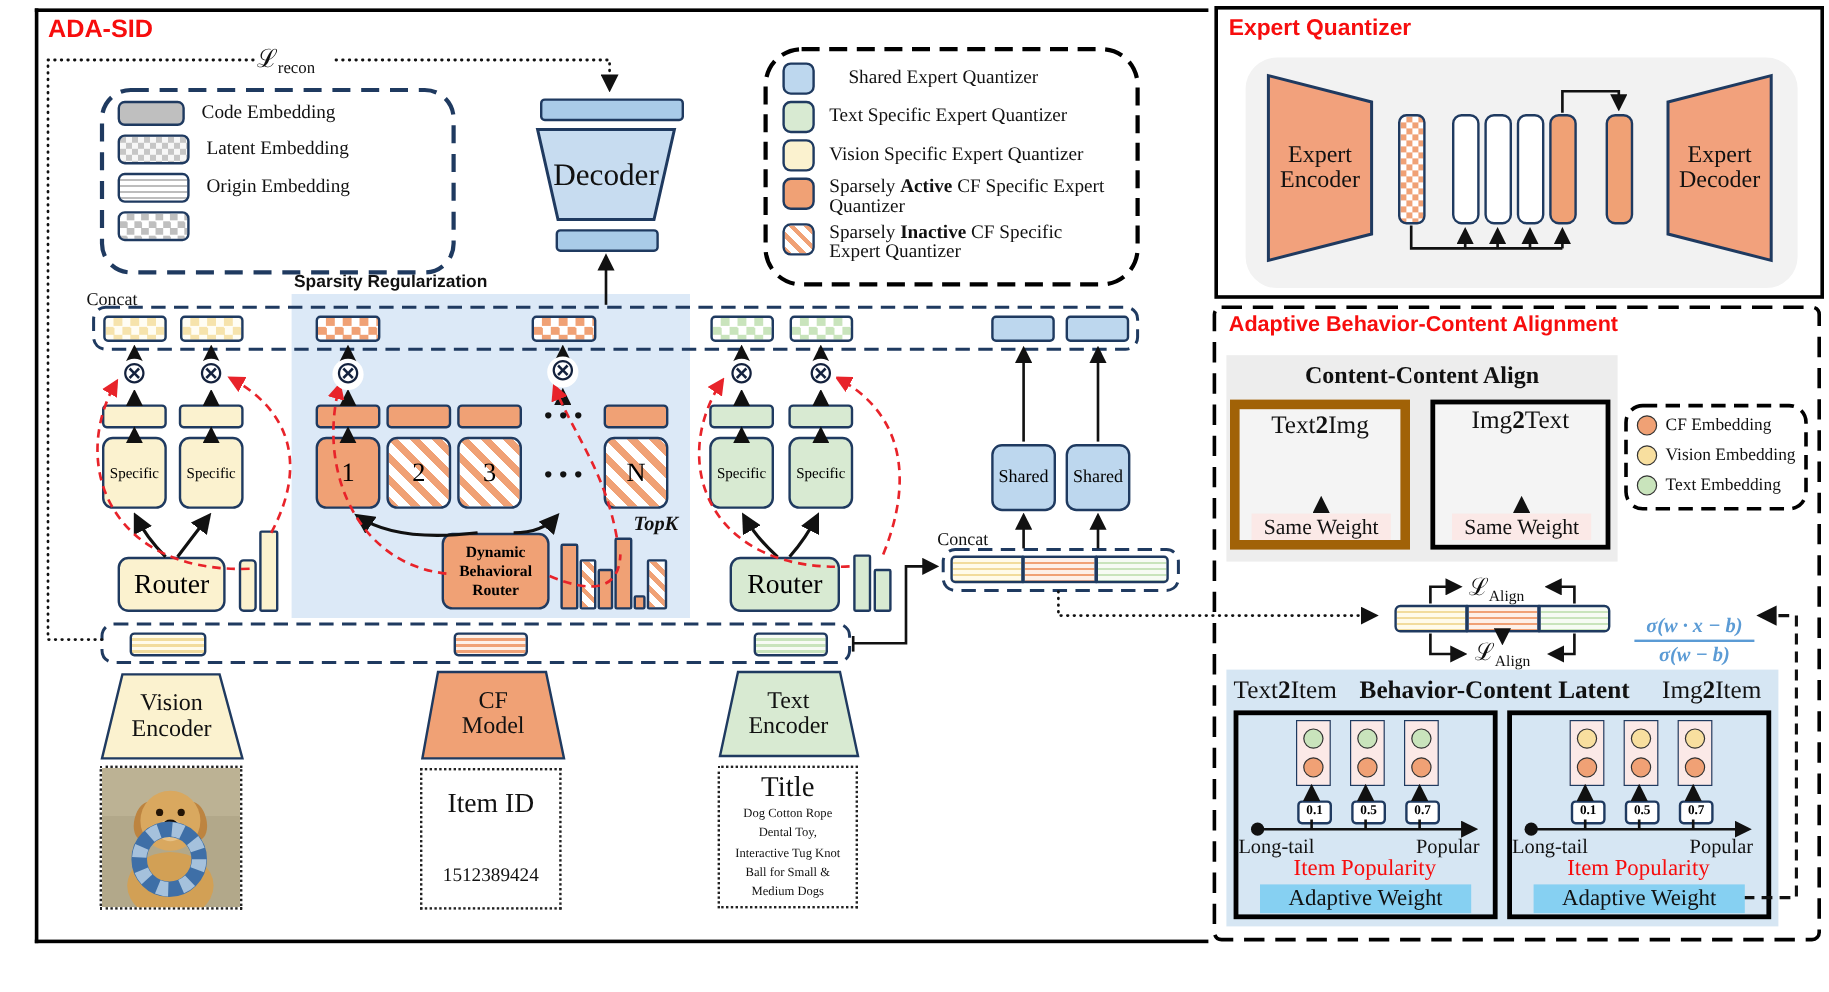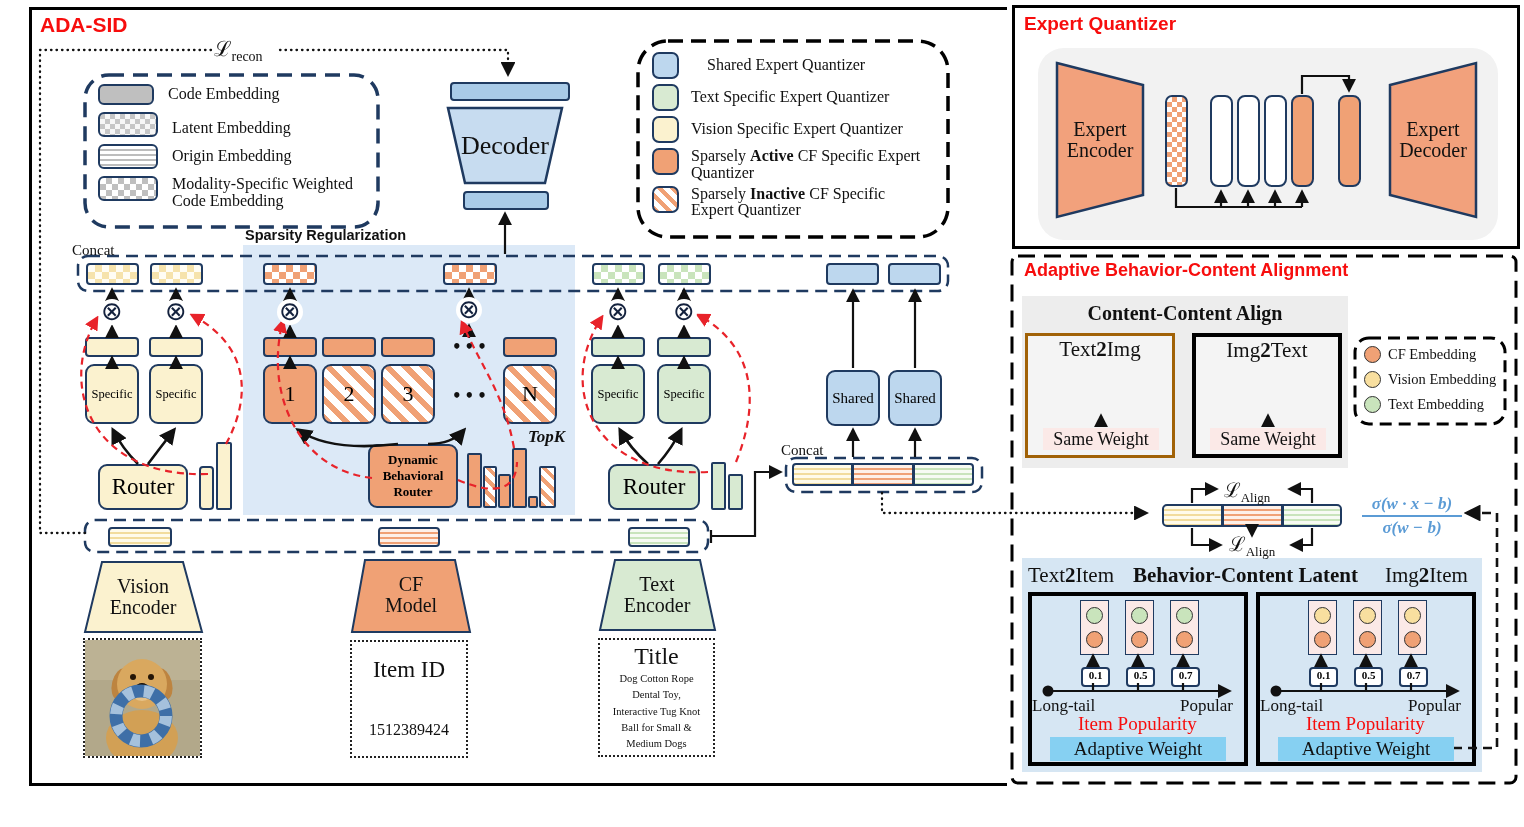--- a/index.html
+++ b/index.html
@@ -28,21 +28,21 @@
           font-family:"DejaVu Sans",sans-serif;font-size:26px;line-height:25px;text-align:center;z-index:6;}
   .dotrow{position:absolute;font-family:"DejaVu Sans",sans-serif;font-weight:bold;font-size:15px;letter-spacing:3px;color:#111;z-index:6;}
   .pill{position:absolute;background:var(--pink,#FBE9E7);border:1.6px solid var(--navy,#1F3A60);
         display:flex;flex-direction:column;align-items:center;justify-content:space-evenly;}
   .dot{border-radius:50%;border:1.6px solid #333;box-sizing:border-box;}
   .wbox{position:absolute;background:#fff;border:2px solid var(--navy,#1F3A60);border-radius:4px;
         font-weight:bold;font-size:11px;text-align:center;line-height:13px;font-family:"Liberation Serif",serif;}
   svg{position:absolute;left:0;top:0;z-index:5;pointer-events:none;}
   .z1{z-index:1}.z2{z-index:2}.z3{z-index:3}
   .frac{position:absolute;color:var(--formula-blue,#5B9BD5);font-style:italic;font-weight:bold;
-        font-size:17px;text-align:center;font-family:"Liberation Serif",serif;z-index:6;}
+        font-size:17px;text-align:center;font-family:"Liberation Serif",serif;z-index:6;margin-top:18px;}
   .frac .den{border-top:2px solid var(--formula-blue,#5B9BD5);padding:1px 6px 0 6px;}
   .frac .num{padding:0 2px 1px 2px;}
 </style>
 </head>
 <body>
 
 <div id="canvas">
 
   <div class="abs z1" style="left:29px;top:7px;width:978px;height:779px;border:3px solid #000;border-right:none;"></div>
   <div class="lbl rt" style="left:40px;top:14px;font-size:21px;">ADA-SID</div>
@@ -52,31 +52,30 @@
 
   <div class="lbl" style="left:214px;top:38px;font-size:21px;z-index:6;">
     <span>ℒ</span><sub style="font-size:14px;">recon</sub>
   </div>
 
   <div class="abs z2" style="left:98px;top:84px;width:272px;height:138px;">
     <div style="display:flex;align-items:center;margin-bottom:7px;">
       <span class="chk abs" style="position:static;width:56px;height:21px;border:2.5px solid var(--navy);border-radius:6px;background:#BFBFBF;flex:none;"></span>
       <span class="lbl" style="position:static;font-size:16px;margin-left:14px;">Code Embedding</span>
     </div>
-    <div style="display:flex;align-items:flex-end;margin-bottom:7px;">
+    <div style="display:flex;align-items:center;margin-bottom:7px;">
       <span class="chk-gray" style="width:56px;height:21px;border:2.5px solid var(--navy);border-radius:6px;flex:none;"></span>
       <span class="lbl" style="position:static;font-size:16px;margin-left:14px;">Latent Embedding</span>
     </div>
     <div style="display:flex;align-items:center;margin-bottom:7px;">
       <span class="str-gray" style="width:56px;height:21px;border:2.5px solid var(--navy);border-radius:6px;flex:none;"></span>
       <span class="lbl" style="position:static;font-size:16px;margin-left:14px;">Origin Embedding</span>
     </div>
     <div style="display:flex;align-items:flex-start;">
       <span class="chk-w" style="width:56px;height:21px;border:2.5px solid var(--navy);border-radius:6px;flex:none;"></span>
-      <span class="lbl" style="position:static;font-size:16px;margin-left:14px;width:190px;">Modality-Specific Weighted Code Embedding</span>
     </div>
   </div>
 
   <div class="abs z2" style="left:652px;top:52px;width:286px;height:180px;">
     <div style="display:flex;align-items:center;margin-bottom:5px;">
       <span style="width:23px;height:23px;border:2.5px solid var(--navy);border-radius:7px;background:var(--shared-blue);flex:none;"></span>
       <span class="lbl" style="position:static;font-size:16px;margin-left:28px;"><span>Shared Expert Quantizer</span><b></b><span></span></span>
     </div>
     <div style="display:flex;align-items:center;margin-bottom:5px;">
       <span style="width:23px;height:23px;border:2.5px solid var(--navy);border-radius:7px;background:var(--text-green);flex:none;"></span>
@@ -251,21 +250,21 @@
   <div class="bar z2" style="left:1291px;top:95px;width:23px;height:92px;border-radius:8px;border-width:2.5px;background:var(--cf-orange);"></div>
   <div class="bar z2" style="left:1338px;top:95px;width:23px;height:92px;border-radius:8px;border-width:2.5px;background:var(--cf-orange);"></div>
 
   <div class="lbl rt" style="left:1024px;top:261px;font-size:18px;">Adaptive Behavior-Content Alignment</div>
 
   <div class="abs z1" style="left:1022px;top:296px;width:326px;height:172px;background:var(--content-gray,#EDEDED);"></div>
   <div class="lbl ctr" style="left:1022px;top:301px;width:326px;height:24px;font-size:20px;font-weight:bold;z-index:6;">
     <span>Content-Content Align</span>
     </div>
 
-  <div class="abs z2" style="left:1025px;top:333px;width:150px;height:125px;border:3px solid #a16207;background:#F4F4F4;">
+  <div class="abs z2" style="left:1025px;top:333px;width:150px;height:125px;border:8px solid #a16207;background:#F4F4F4;">
     <div class="lbl" style="position:static;text-align:center;font-size:21px;margin-top:2px;">
       <span>Text</span><b>2</b><span>Img</span></div>
   </div>
   <div class="pill" style="left:1088px;top:360px;width:26px;height:53px;">
     <span class="dot" style="width:17px;height:17px;background:var(--green-bar,#C9E4BC);"></span>
     <span class="dot" style="width:17px;height:17px;background:#F8DF9F;"></span>
   </div>
   <div class="lbl ctr" style="left:1043px;top:428px;width:116px;height:22px;font-size:18px;background:var(--pink);z-index:3;">
     <span>Same Weight</span>
     </div>

